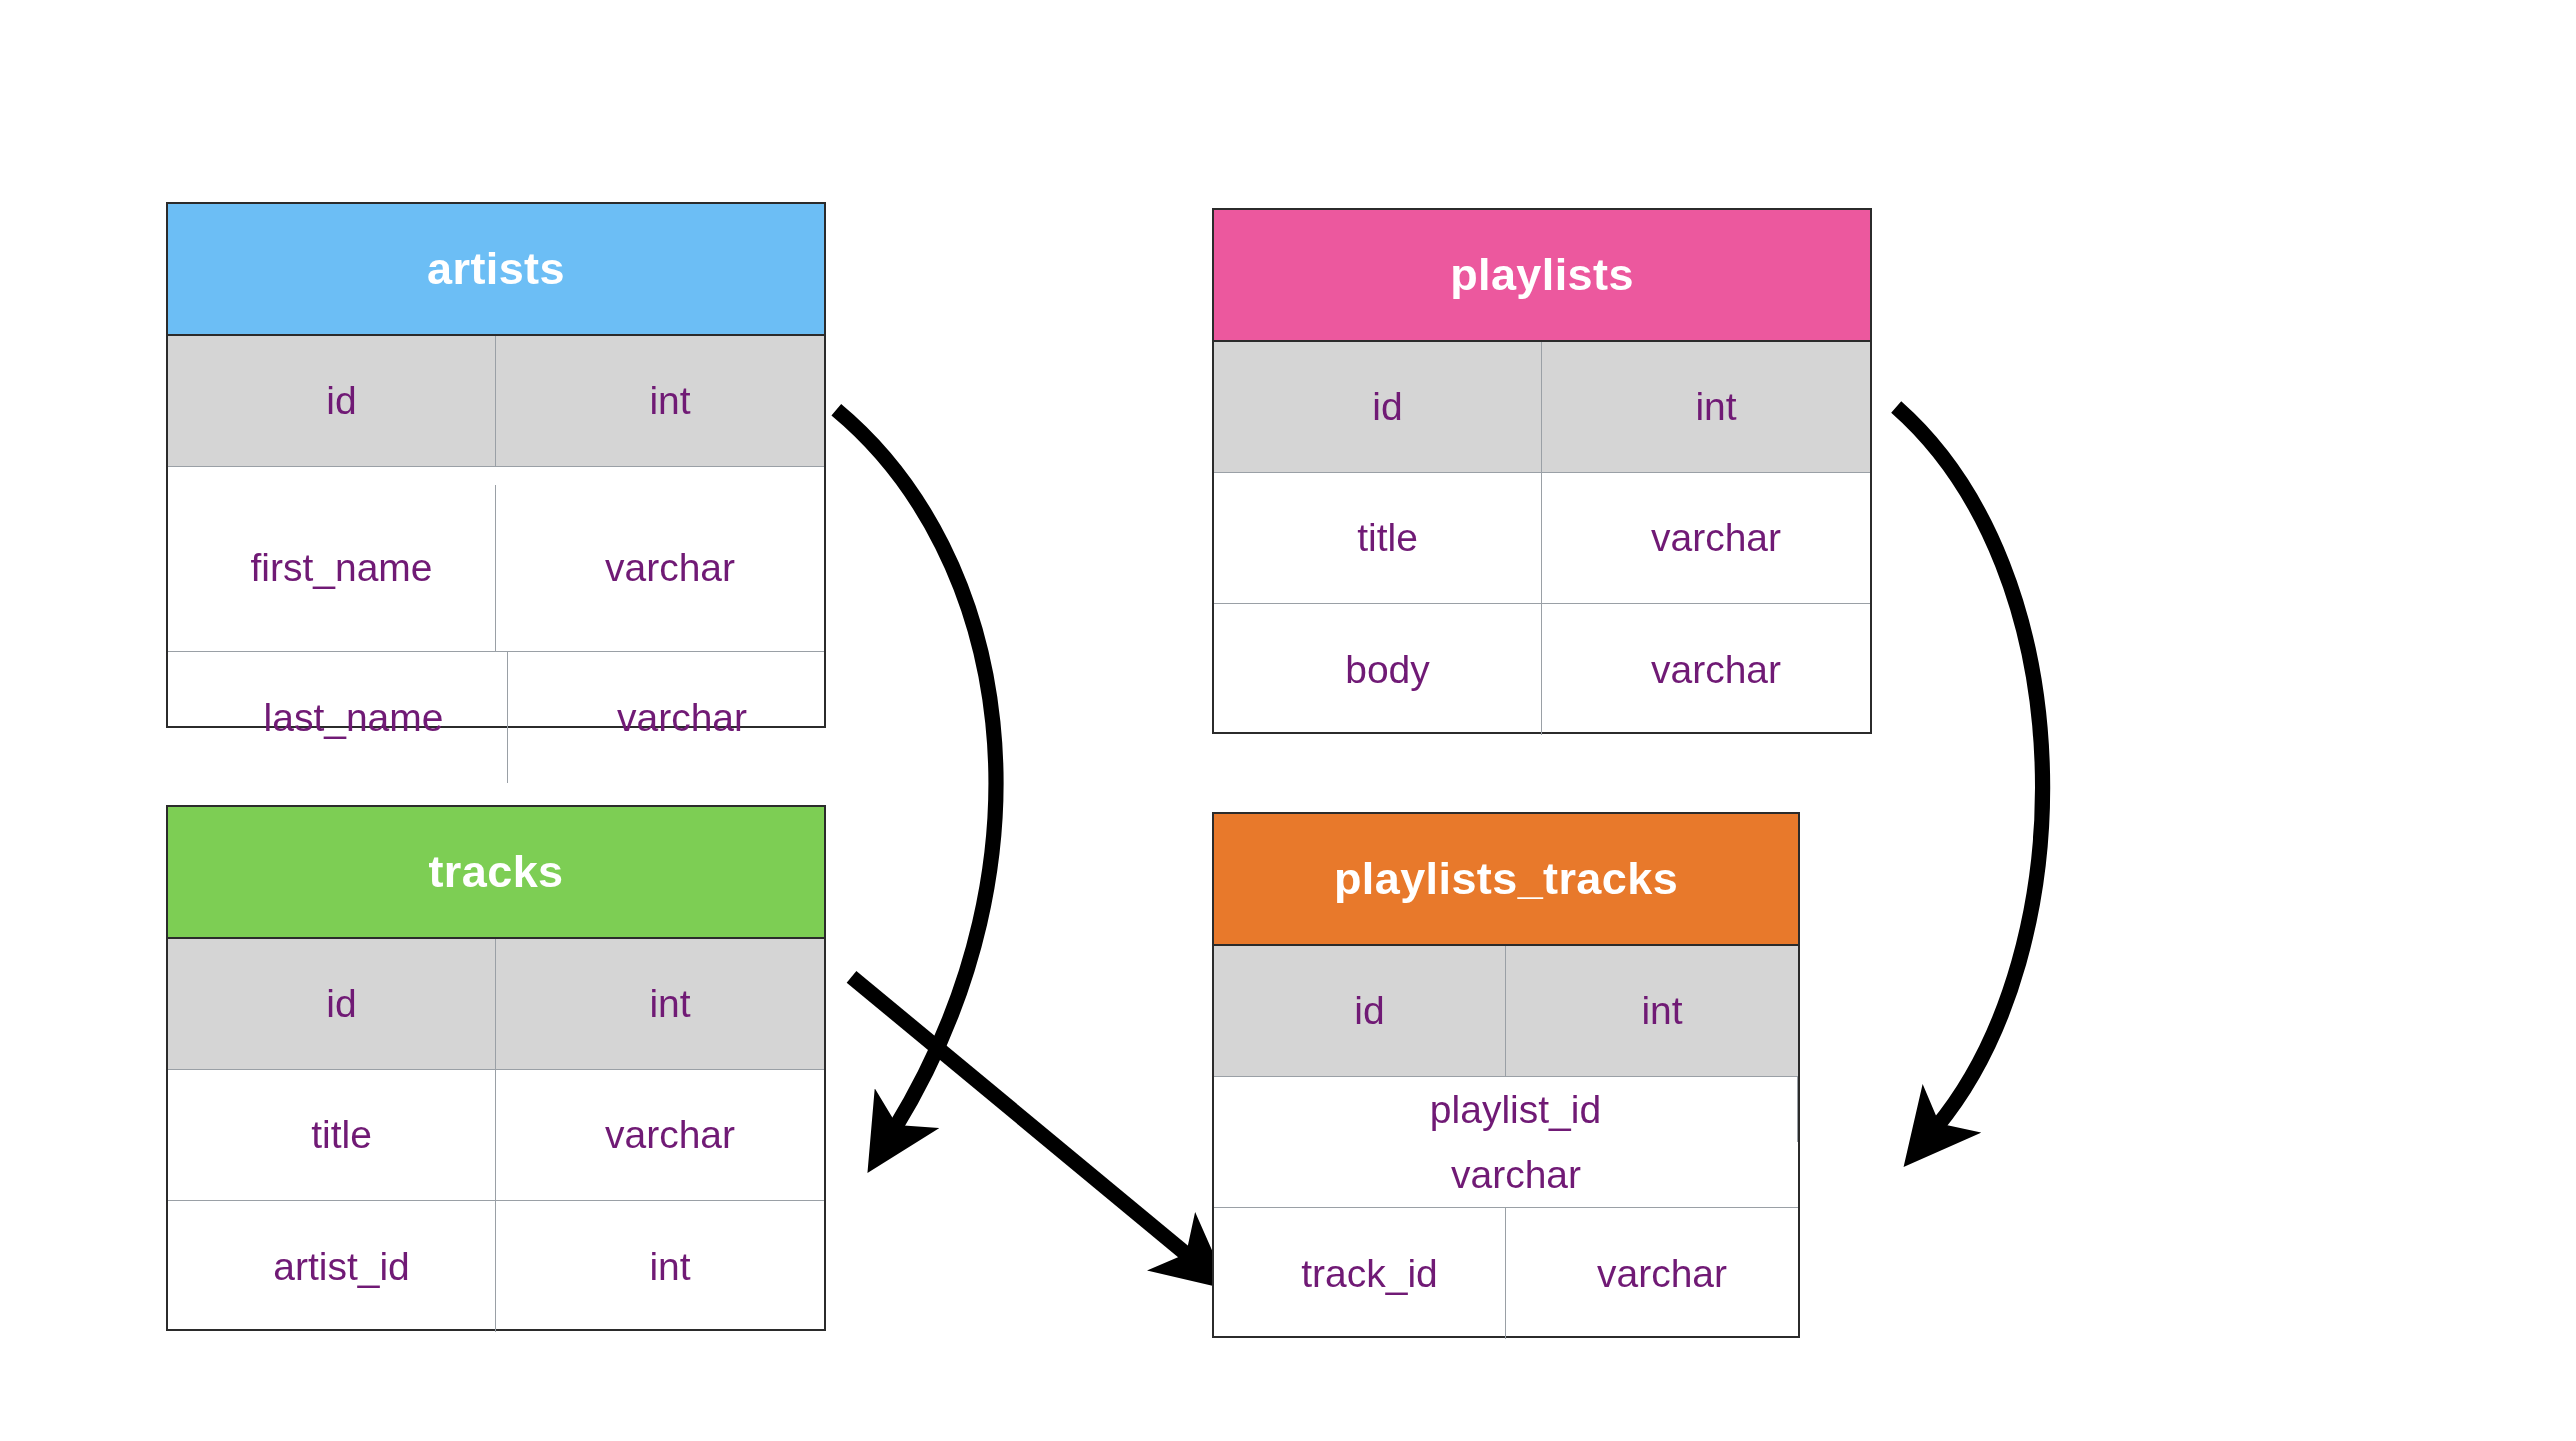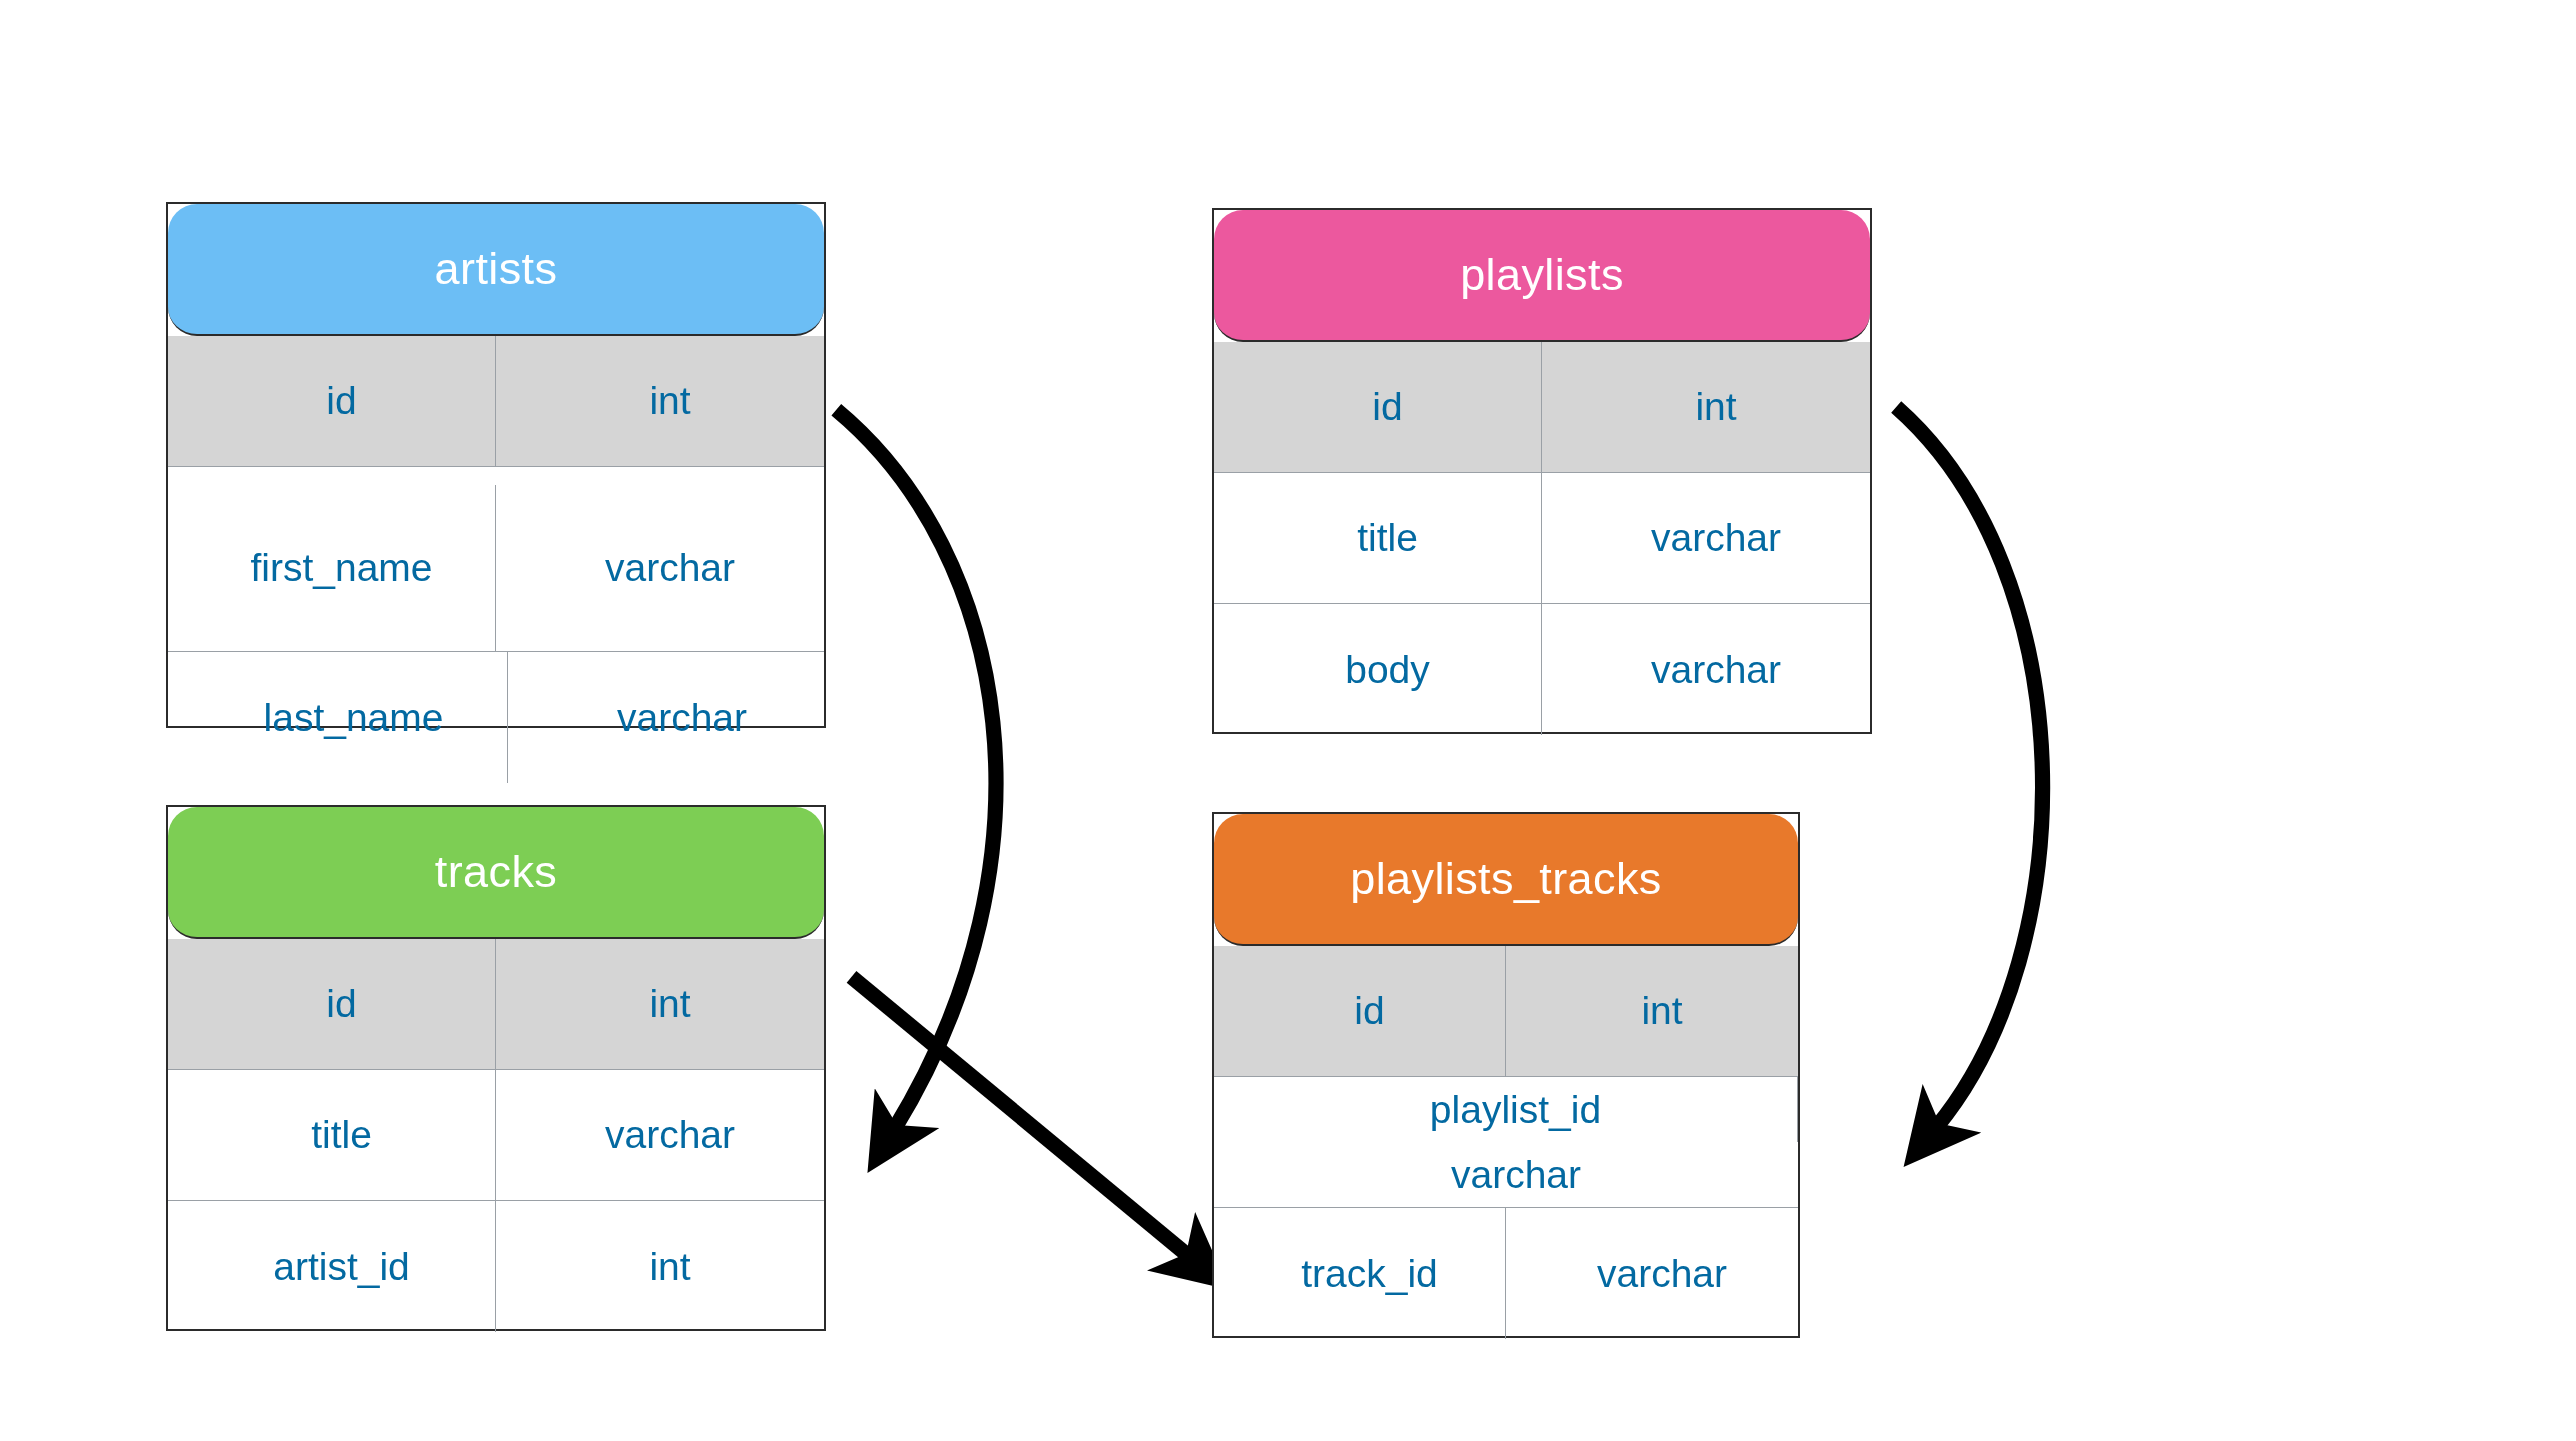--- a/index.html
+++ b/index.html
@@ -20,47 +20,46 @@
     position: absolute;
     box-sizing: border-box;
     border: 2.7px solid #2b2b2b;
     background: #ffffff;
   }
   .er-title {
     box-sizing: border-box;
     width: 100%;
     text-align: center;
     color: #ffffff;
-    font-weight: normal;
+    font-weight: bold;
     font-size: 45px;
     letter-spacing: 0.4px;
     display: flex;
     align-items: center;
     justify-content: center;
     border-bottom: 2.7px solid #2b2b2b;
-    border-radius: 29px;
   }
   .er-row {
     display: flex;
     width: 100%;
     box-sizing: border-box;
     border-bottom: 1.8px solid #9aa0a6;
   }
   .er-row.last {
     border-bottom: none;
   }
   .er-row.pk {
     background: #d5d5d5;
     border-bottom: 1.8px solid #9aa0a6;
   }
   .er-cell {
     box-sizing: border-box;
     flex: 1 1 50%;
     text-align: left;
-    color: #0369a1;
+    color: #701a75;
     font-size: 39px;
     display: flex;
     align-items: center;
     justify-content: center;
     padding-left: 20px;
   }
   .er-cell.name {
     border-right: 1.8px solid #9aa0a6;
   }
   #links {

